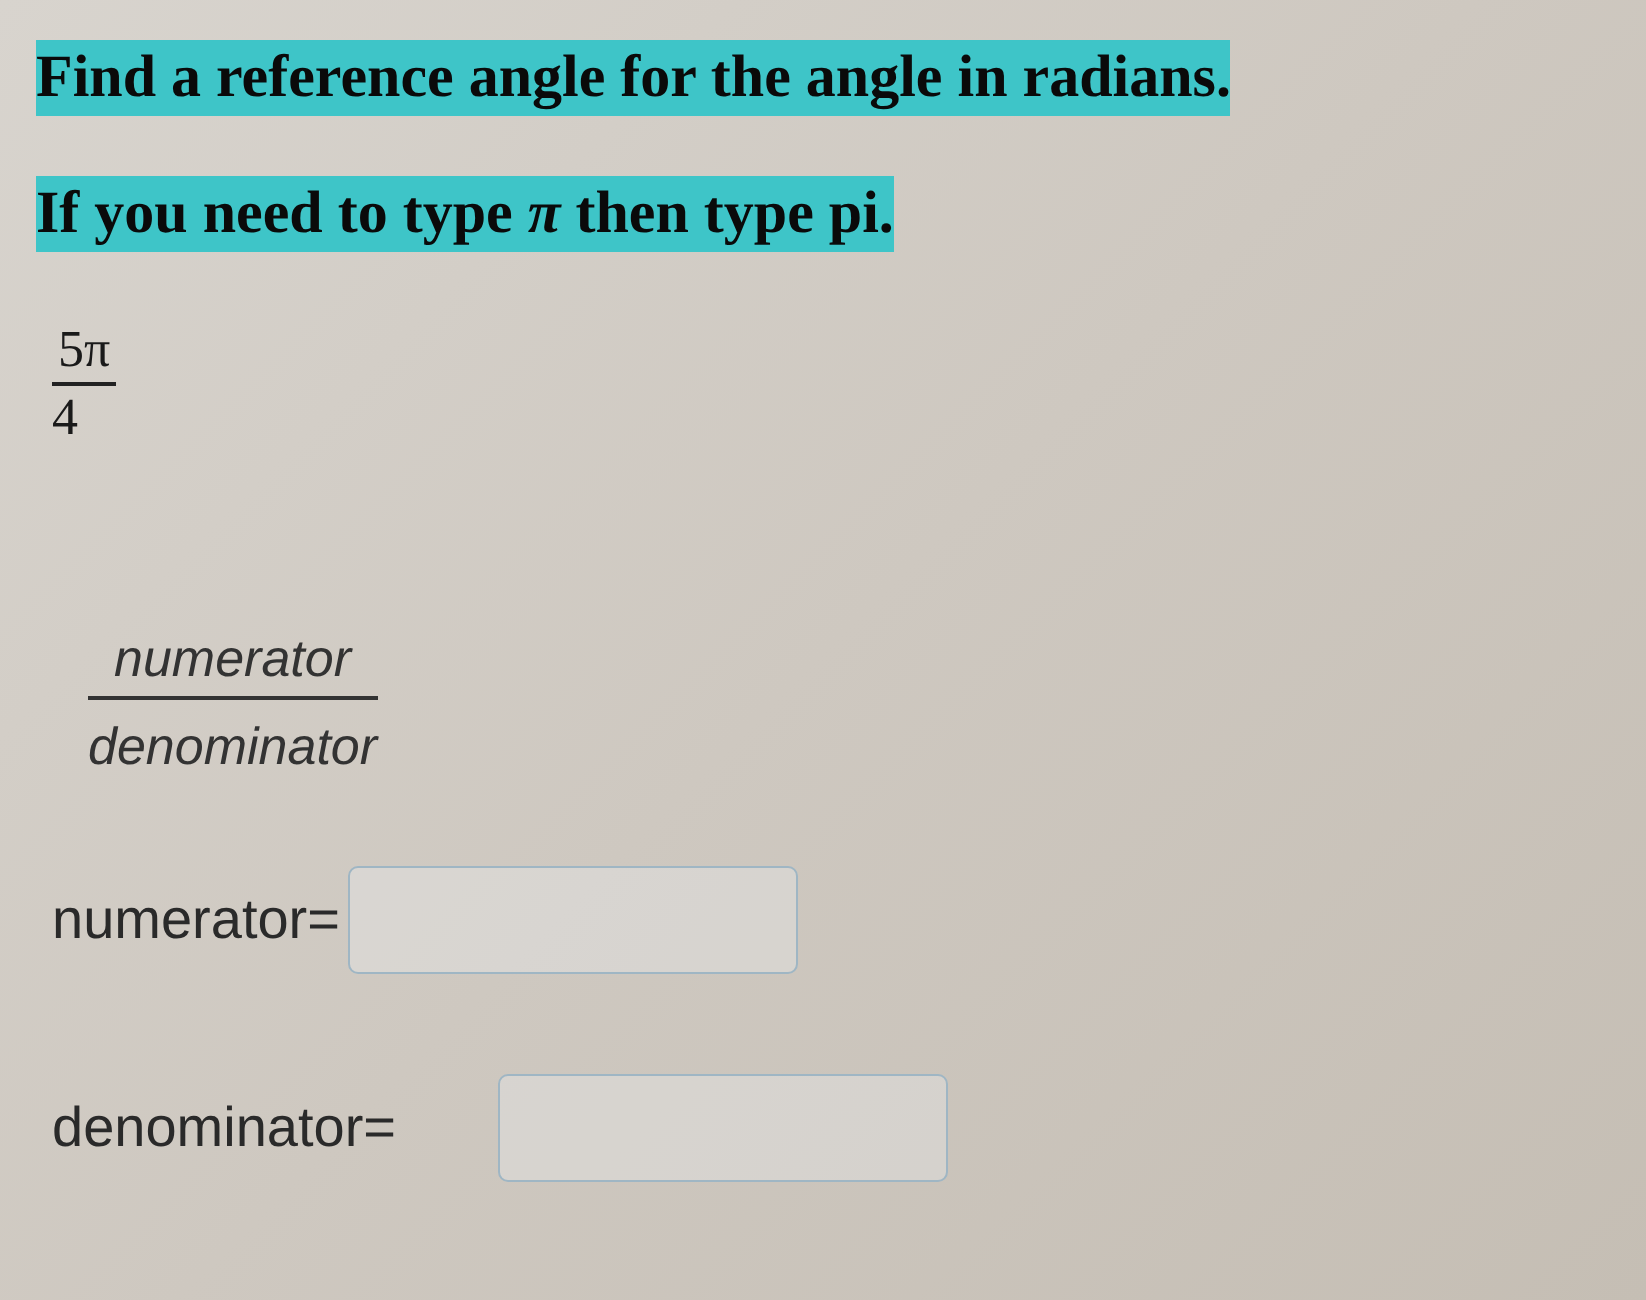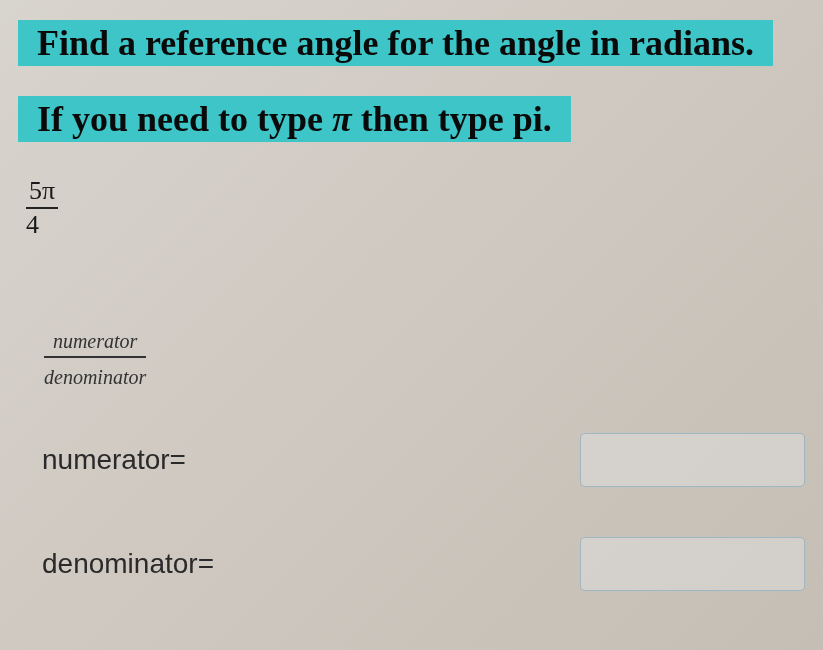--- a/index.html
+++ b/index.html
@@ -13,22 +13,22 @@
       background: linear-gradient(135deg, #d8d4ce 0%, #cec8c0 50%, #c5beb4 100%);
       font-family: Georgia, 'Times New Roman', serif;
       padding: 20px 18px;
       color: #1a1a1a;
       overflow: hidden;
     }
     .highlight-line {
       display: inline-block;
       background: #3ec5c8;
       font-weight: bold;
-      font-size: 36px;
-      padding: 2px 19px;
+      font-size: 30px;
+      padding: 2px 0;
       margin-bottom: 22px;
       color: #0a0a0a;
     }
     .line2 {
       margin-top: 8px;
       margin-bottom: 28px;
     }
     .angle-fraction {
       margin-top: 6px;
       margin-left: 8px;
@@ -43,38 +43,37 @@
       font-style: normal;
     }
     .angle-fraction .den {
       padding-top: 1px;
     }
     .template-fraction {
       margin-top: 90px;
       margin-left: 26px;
       display: inline-block;
       text-align: center;
-      font-family: Liberation Serif, serif;
+      font-family: Liberation Sans, sans-serif;
       font-style: italic;
-      font-size: 20px;
+      font-size: 26px;
       color: #333;
     }
     .template-fraction .num {
       border-bottom: 2px solid #333;
       padding: 0 6px 3px 6px;
     }
     .template-fraction .den {
       padding-top: 8px;
     }
     .input-row {
       margin-top: 44px;
-      margin-left: 24px;
+      margin-left: 8px;
       display: flex;
       align-items: center;
-      justify-content: space-between;
     }
     .input-row.second {
       margin-top: 50px;
       gap: 47px;
     }
     .input-label {
       font-family: -apple-system, 'Segoe UI', Arial, sans-serif;
       font-size: 28px;
       color: #2a2a2a;
     }

